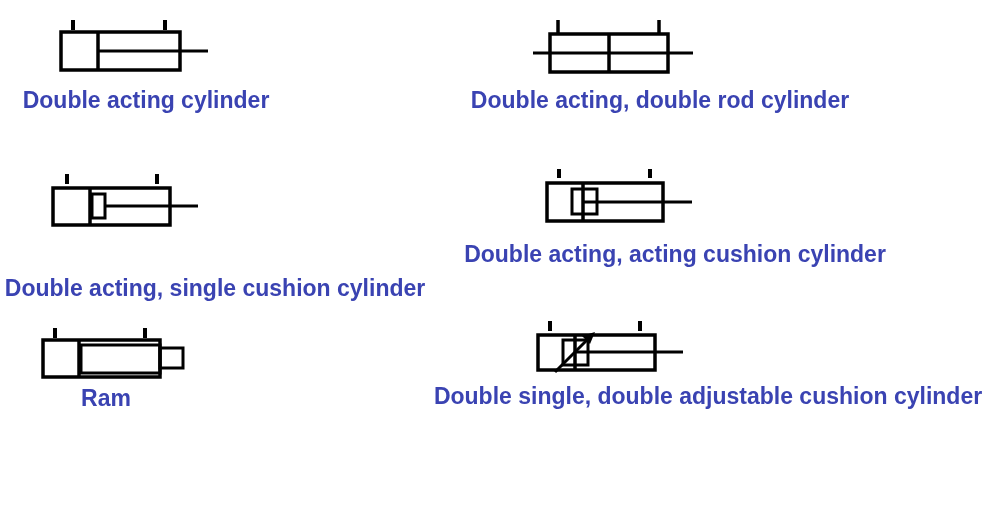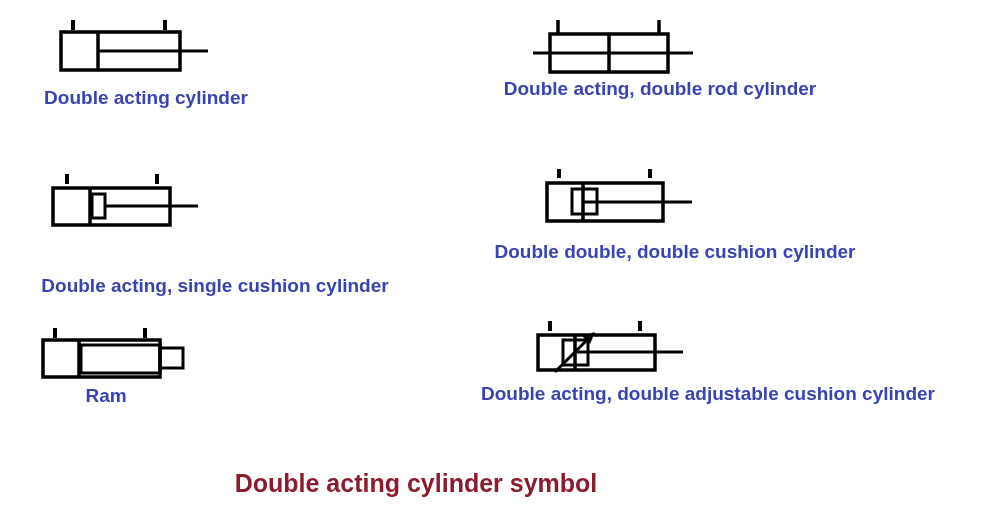--- a/index.html
+++ b/index.html
@@ -19,21 +19,21 @@
     overflow: hidden;
   }
   .sym { position: absolute; }
   .sym .s { stroke: var(--color-symbol); fill: none; }
   .sym .f { fill: var(--color-symbol); stroke: none; }
   .fig-label {
     position: absolute;
     transform: translateX(-50%);
     white-space: nowrap;
     font-weight: bold;
-    font-size: 19px;
+    font-size: 23px;
     letter-spacing: 0px;
     color: var(--color-label);
   }
   .diagram-title {
     position: absolute;
     transform: translateX(-50%);
     white-space: nowrap;
     font-weight: bold;
     font-size: 25px;
     color: var(--color-title);
@@ -53,41 +53,41 @@
   </svg>
   <div class="fig-label" style="left:146px; top:87px;">Double acting cylinder</div>
 
   <svg class="sym" style="left:520px; top:14px;" width="178" height="64" viewBox="0 0 178 64">
     <line class="s" x1="38" y1="6" x2="38" y2="20" stroke-width="3.5"></line>
     <line class="s" x1="139" y1="6" x2="139" y2="20" stroke-width="3.5"></line>
     <rect class="s" x="30" y="20" width="118" height="38" stroke-width="3.5"></rect>
     <line class="s" x1="89" y1="20" x2="89" y2="58" stroke-width="3.5"></line>
     <line class="s" x1="13" y1="39" x2="173" y2="39" stroke-width="3"></line>
   </svg>
-  <div class="fig-label" style="left:660px; top:78px;">Double acting, double rod cylinder</div>
+  <div class="fig-label" style="left:660px; top:87px;">Double acting, double rod cylinder</div>
 
   <svg class="sym" style="left:48px; top:168px;" width="160" height="64" viewBox="0 0 160 64">
     <line class="s" x1="19" y1="6" x2="19" y2="16" stroke-width="4"></line>
     <line class="s" x1="109" y1="6" x2="109" y2="16" stroke-width="4"></line>
     <rect class="s" x="5" y="20" width="117" height="37" stroke-width="3.5"></rect>
     <line class="s" x1="42" y1="20" x2="42" y2="57" stroke-width="3.5"></line>
     <rect class="s" x="44" y="26" width="13" height="24" stroke-width="3"></rect>
     <line class="s" x1="57" y1="38" x2="150" y2="38" stroke-width="3"></line>
   </svg>
   <div class="fig-label" style="left:215px; top:243px;margin-top:32px;">Double acting, single cushion cylinder</div>
 
   <svg class="sym" style="left:542px; top:163px;" width="160" height="64" viewBox="0 0 160 64">
     <line class="s" x1="17" y1="6" x2="17" y2="15" stroke-width="4"></line>
     <line class="s" x1="108" y1="6" x2="108" y2="15" stroke-width="4"></line>
     <rect class="s" x="5" y="20" width="116" height="38" stroke-width="3.5"></rect>
     <rect class="s" x="30" y="26" width="25" height="25" stroke-width="3"></rect>
     <line class="s" x1="41" y1="20" x2="41" y2="58" stroke-width="3.5"></line>
     <line class="s" x1="41" y1="39" x2="150" y2="39" stroke-width="3"></line>
   </svg>
-  <div class="fig-label" style="left:675px; top:241px;">Double double, double cushion cylinder</div>
+  <div class="fig-label" style="left:675px; top:241px;">Double acting, acting cushion cylinder</div>
 
   <svg class="sym" style="left:40px; top:320px;" width="150" height="64" viewBox="0 0 150 64">
     <line class="s" x1="15" y1="8" x2="15" y2="18" stroke-width="4"></line>
     <line class="s" x1="105" y1="8" x2="105" y2="18" stroke-width="4"></line>
     <rect class="s" x="3" y="20" width="117" height="37" stroke-width="3.5"></rect>
     <line class="s" x1="39" y1="20" x2="39" y2="57" stroke-width="3.5"></line>
     <rect class="s" x="41" y="25" width="79" height="28" stroke-width="3"></rect>
     <rect class="s" x="120" y="28" width="23" height="20" stroke-width="3"></rect>
   </svg>
   <div class="fig-label" style="left:106px; top:385px;text-align:center;">Ram</div>
@@ -95,17 +95,16 @@
   <svg class="sym" style="left:532px; top:316px;" width="168" height="64" viewBox="0 0 168 64">
     <line class="s" x1="18" y1="5" x2="18" y2="15" stroke-width="4"></line>
     <line class="s" x1="108" y1="5" x2="108" y2="15" stroke-width="4"></line>
     <rect class="s" x="6" y="19" width="117" height="35" stroke-width="3.5"></rect>
     <rect class="s" x="31" y="24" width="25" height="25" stroke-width="3"></rect>
     <line class="s" x1="43" y1="19" x2="43" y2="54" stroke-width="3.5"></line>
     <line class="s" x1="23" y1="56" x2="60" y2="19" stroke-width="3"></line>
     <polygon class="f" points="63,16 50,20 58,28"></polygon>
     <line class="s" x1="43" y1="36" x2="151" y2="36" stroke-width="3"></line>
   </svg>
-  <div class="fig-label" style="left:708px; top:383px;">Double acting, double adjustable cushion cylinder</div>
+  <div class="fig-label" style="left:708px; top:383px;">Double single, double adjustable cushion cylinder</div>
 
-  <div class="diagram-title" style="left:416px; top:469px;">Double acting cylinder symbol</div>
 
 </div>
 
 </body></html>

